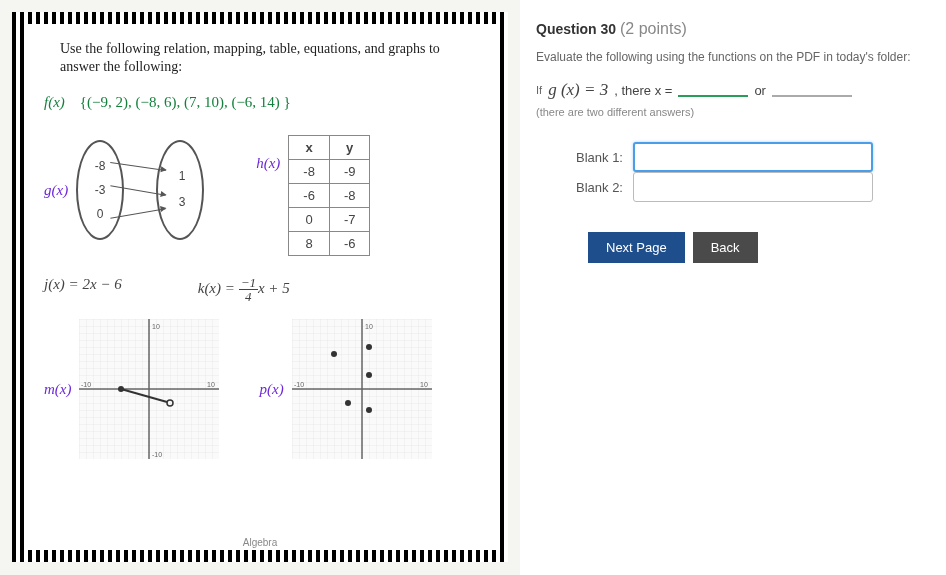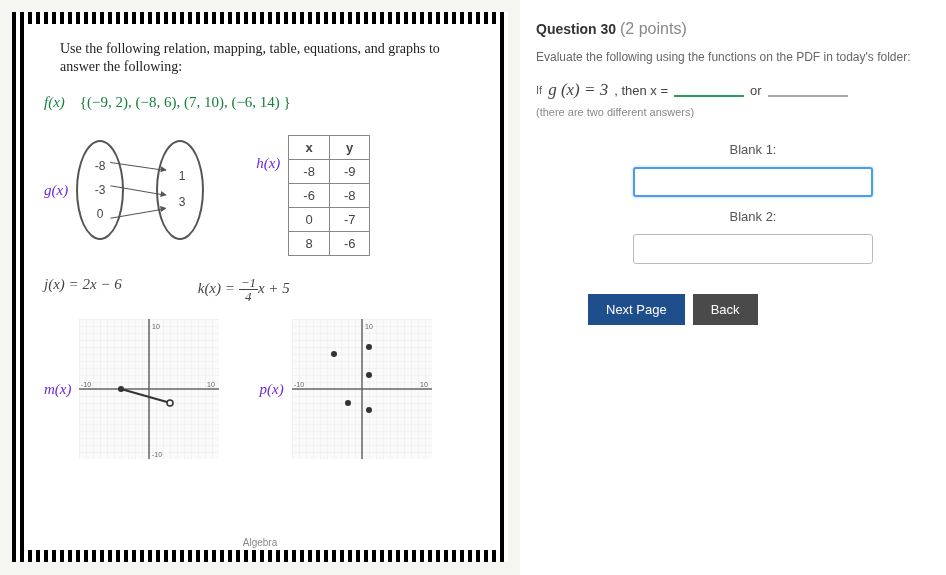--- a/index.html
+++ b/index.html
@@ -37,21 +37,21 @@
 .q-header { font-size: 14px; color: #333; margin-bottom: 12px; }
 .q-header .pts { color: #888; font-size: 16px; }
 .q-instr { font-size: 12px; color: #666; margin-bottom: 16px; }
 .q-eqn { font-size: 13px; color: #444; display: flex; align-items: center; gap: 6px; flex-wrap: wrap; margin-bottom: 24px; }
 .q-eqn .if { font-size: 11px; color: #666; }
 .q-eqn .math { font-family: Georgia, serif; font-style: italic; font-size: 17px; }
 .blank-line { display: inline-block; border-bottom: 2px solid #2a9d5a; width: 70px; height: 14px; }
 .blank-line.gray { border-bottom-color: #aaa; width: 80px; }
 .note { font-size: 11px; color: #888; }
 .blanks { margin-left: 40px; margin-bottom: 30px; }
-.blank-row { display: flex; align-items: center; gap: 10px; margin-bottom: 12px; font-size: 13px; color: #555; flex-direction: column; }
+.blank-row { display: flex; align-items: center; gap: 10px; font-size: 13px; color: #555; }
 .blank-input { border: 1px solid #bbb; border-radius: 3px; height: 30px; width: 240px; padding: 4px 8px; font-size: 13px; }
 .blank-input.active { border: 2px solid #4a9de8; box-shadow: 0 0 3px rgba(74,157,232,0.5); }
 .btn-row { display: flex; gap: 8px; margin-left: 52px; }
 .btn { padding: 8px 18px; font-size: 13px; border: none; cursor: pointer; color: #fff; }
 .btn.next { background: #1f4e8c; }
 .btn.back { background: #4a4a4a; }
 </style>
 </head>
 <body>
 
@@ -169,21 +169,21 @@
 
 <div class="right-panel">
   <div class="q-header">
     <b>Question 30</b>
     <span class="pts">(2 points)</span>
   </div>
   <div class="q-instr">Evaluate the following using the functions on the PDF in today's folder:</div>
   <div class="q-eqn">
     <span class="if">If</span>
     <span class="math">g (x) = 3</span>
-    <span>, then x =</span>
+    <span>, there x =</span>
     <span class="blank-line"></span>
     <span>or</span>
     <span class="blank-line gray"></span>
     <span class="note">(there are two different answers)</span>
   </div>
   <div class="blanks">
     <div class="blank-row">
       <span>Blank 1:</span>
       <input class="blank-input active" style="">
     </div>

